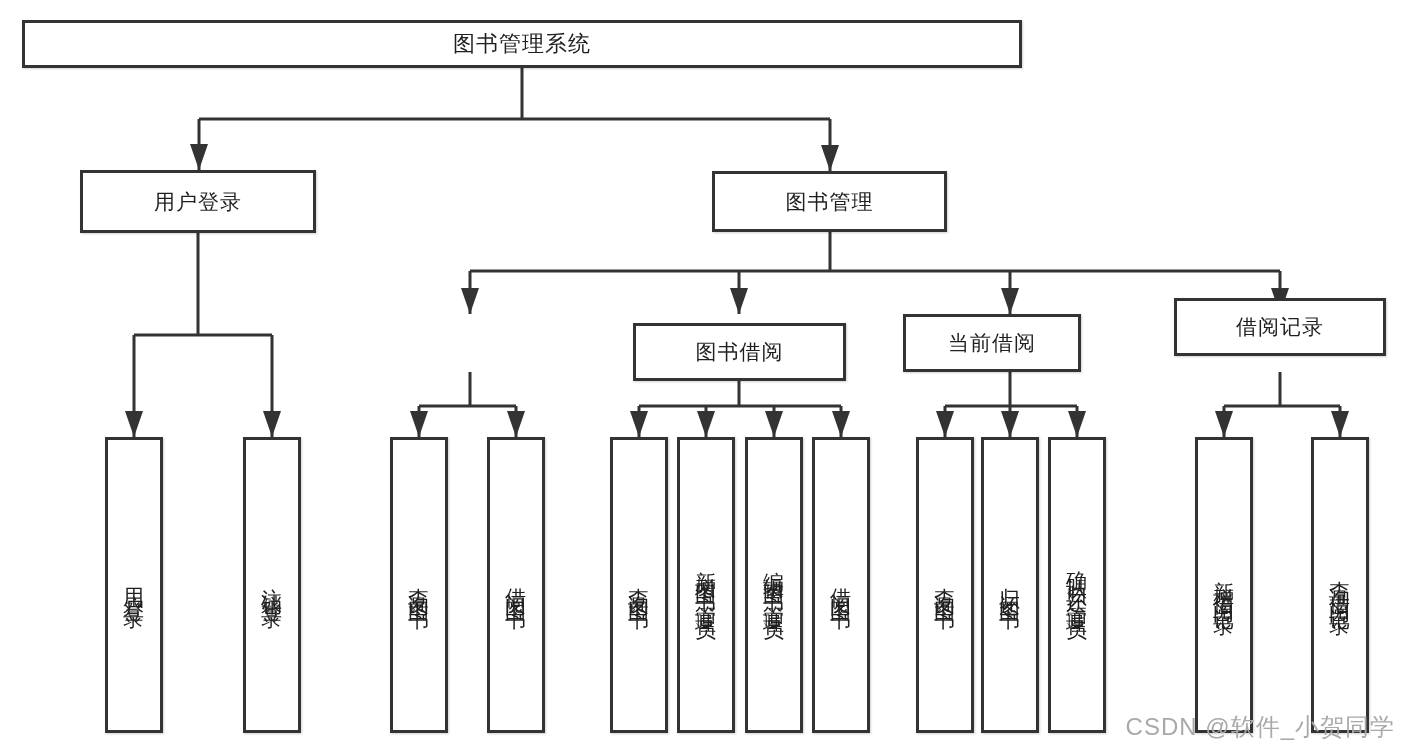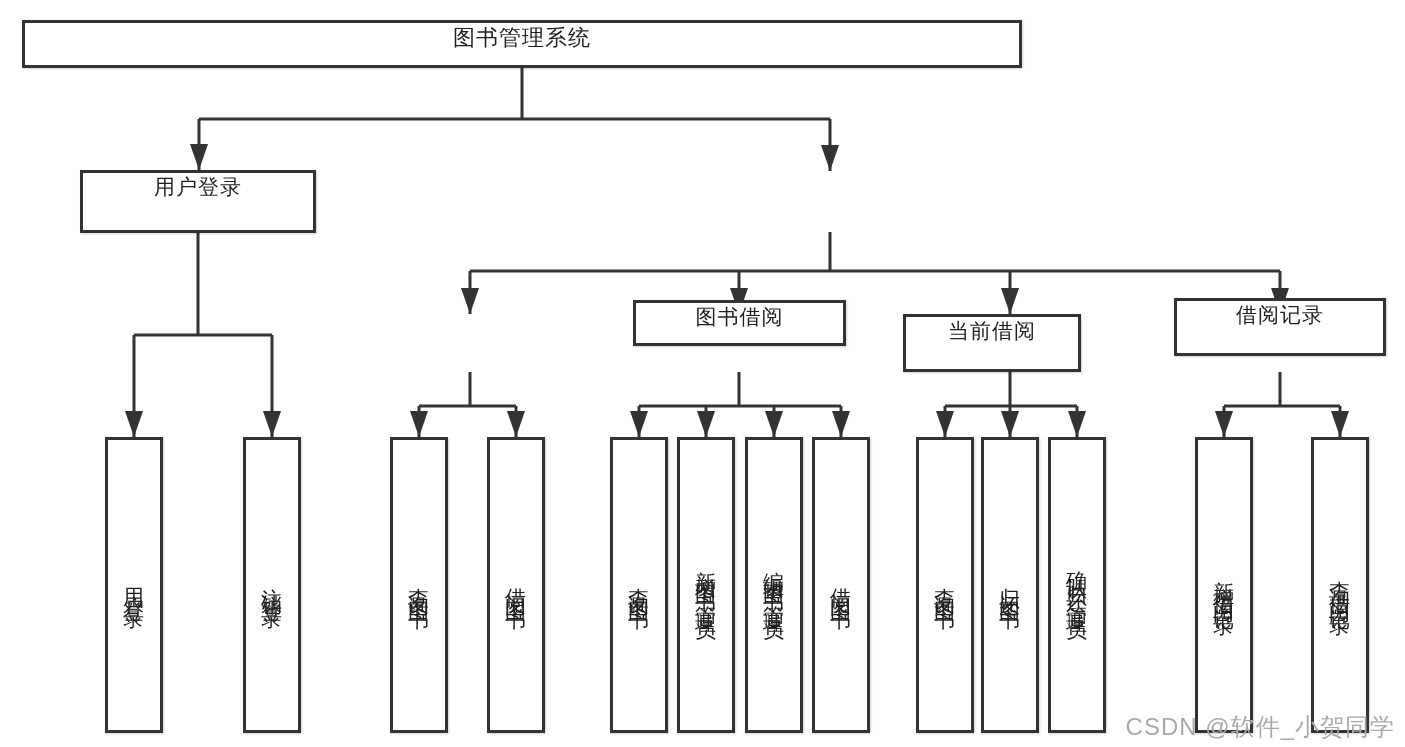--- a/index.html
+++ b/index.html
@@ -25,21 +25,21 @@
     left: 0; top: 0;
     width: 1405px;
     height: 747px;
     color: var(--line);
   }
   .hbox {
     position: absolute;
     border: 3px solid var(--box-border);
     background: var(--box-fill);
     display: flex;
-    align-items: flex-start;
+    align-items: center;
     justify-content: center;
     font-size: 21px;
     letter-spacing: 1px;
     color: var(--text);
     box-shadow: 1px 1px 2px rgba(0,0,0,0.18);
     z-index: 2;
   }
   .hbox.root { font-size: 22px; }
   .vbox {
     position: absolute;
@@ -129,22 +129,25 @@
     </g>
   </svg>
 
   <div class="hbox root" style="left:22px;top:20px;width:1000px;height:48px">
     <span>图书管理系统</span>
   </div>
 
   <div class="hbox" style="left:80px;top:170px;width:236px;height:63px">
     <span>用户登录</span>
   </div>
-
-  <div class="hbox" style="left:633px;top:300px;width:213px;height:46px">
+  <div class="hbox" style="left:712px;top:171px;width:235px;height:61px">
+    <span>图书管理</span>
+  </div>
+
+  <div class="hbox" style="left:633px;top:323px;width:213px;height:58px">
     <span>图书借阅</span>
   </div>
   <div class="hbox" style="left:903px;top:314px;width:178px;height:58px">
     <span>当前借阅</span>
   </div>
   <div class="hbox" style="left:1174px;top:298px;width:212px;height:58px">
     <span>借阅记录</span>
   </div>
 
   <div class="vbox" style="left:105px">

